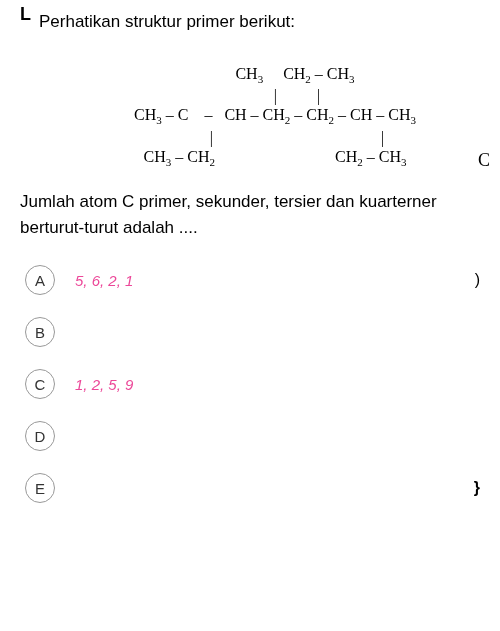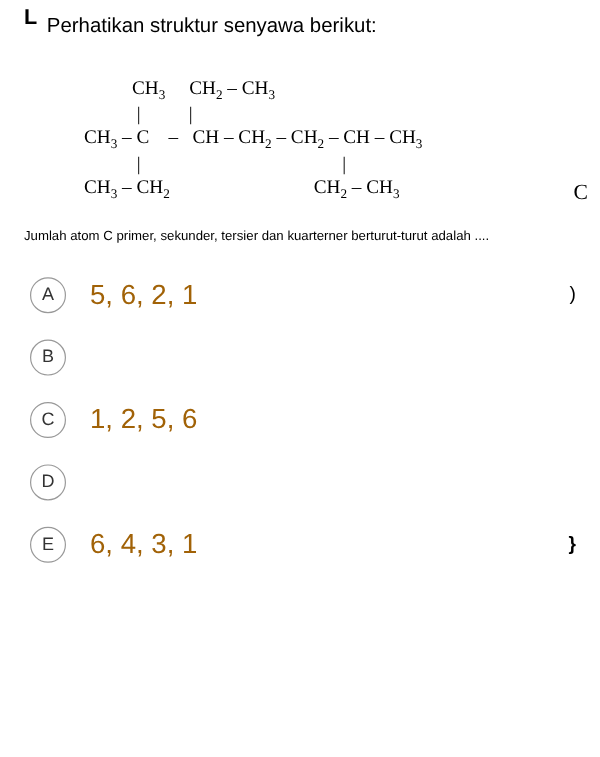--- a/index.html
+++ b/index.html
@@ -29,32 +29,33 @@
       line-height: 1.4;
       margin-bottom: 15px;
     }
     .structure {
       font-family: 'Times New Roman', serif;
       font-size: 16px;
       line-height: 1.2;
       white-space: pre;
       margin: 15px 0 20px 30px;
       position: relative;
+      text-align: center;
     }
     .structure .sub {
       font-size: 11px;
       vertical-align: sub;
     }
     .right-marker {
       position: absolute;
       right: -10px;
       font-size: 18px;
     }
     .question-followup {
-      font-size: 11px;
+      font-size: 17px;
       line-height: 1.5;
       margin-bottom: 25px;
     }
     .options {
       display: flex;
       flex-direction: column;
       gap: 22px;
       margin-left: 5px;
     }
     .option {
@@ -69,35 +70,36 @@
       border: 1px solid #999;
       border-radius: 50%;
       display: flex;
       align-items: center;
       justify-content: center;
       font-size: 15px;
       color: #333;
       flex-shrink: 0;
     }
     .option-text {
-      font-size: 23px;
-      color: #a16207;
+      font-size: 15px;
+      color: #ec4899;
+      font-style: italic;
     }
     .side-char {
       position: absolute;
       right: 0px;
       font-size: 16px;
     }
   </style>
 </head>
 <body>
 
 <div class="header-row">
   <div class="l-marker">L</div>
-  <div class="question-text">Perhatikan struktur senyawa berikut:</div>
+  <div class="question-text">Perhatikan struktur primer berikut:</div>
 </div>
 
 <div class="structure">               <span>CH</span><span class="sub">3</span>     <span>CH</span><span class="sub">2</span><span> – CH</span><span class="sub">3</span>
                 |          |
      <span>CH</span><span class="sub">3</span><span> – C    –   CH – CH</span><span class="sub">2</span><span> – CH</span><span class="sub">2</span><span> – CH – CH</span><span class="sub">3</span>
                 |                                          |
      <span>CH</span><span class="sub">3</span><span> – CH</span><span class="sub">2</span>                              <span>CH</span><span class="sub">2</span><span> – CH</span><span class="sub">3</span><span class="right-marker" style="top:86px;">C</span></div>
 
 <div class="question-followup">Jumlah atom C primer, sekunder, tersier dan kuarterner berturut-turut adalah ....</div>
 
@@ -105,23 +107,22 @@
   <div class="option">
     <div class="option-circle">A</div>
     <div class="option-text">5, 6, 2, 1</div>
     <span class="side-char">)</span>
   </div>
   <div class="option">
     <div class="option-circle">B</div>
   </div>
   <div class="option">
     <div class="option-circle">C</div>
-    <div class="option-text">1, 2, 5, 6</div>
+    <div class="option-text">1, 2, 5, 9</div>
   </div>
   <div class="option">
     <div class="option-circle">D</div>
   </div>
   <div class="option">
     <div class="option-circle">E</div>
-    <div class="option-text">6, 4, 3, 1</div>
     <span class="side-char" style="font-weight:bold;">}</span>
   </div>
 </div>
 
 </body></html>

